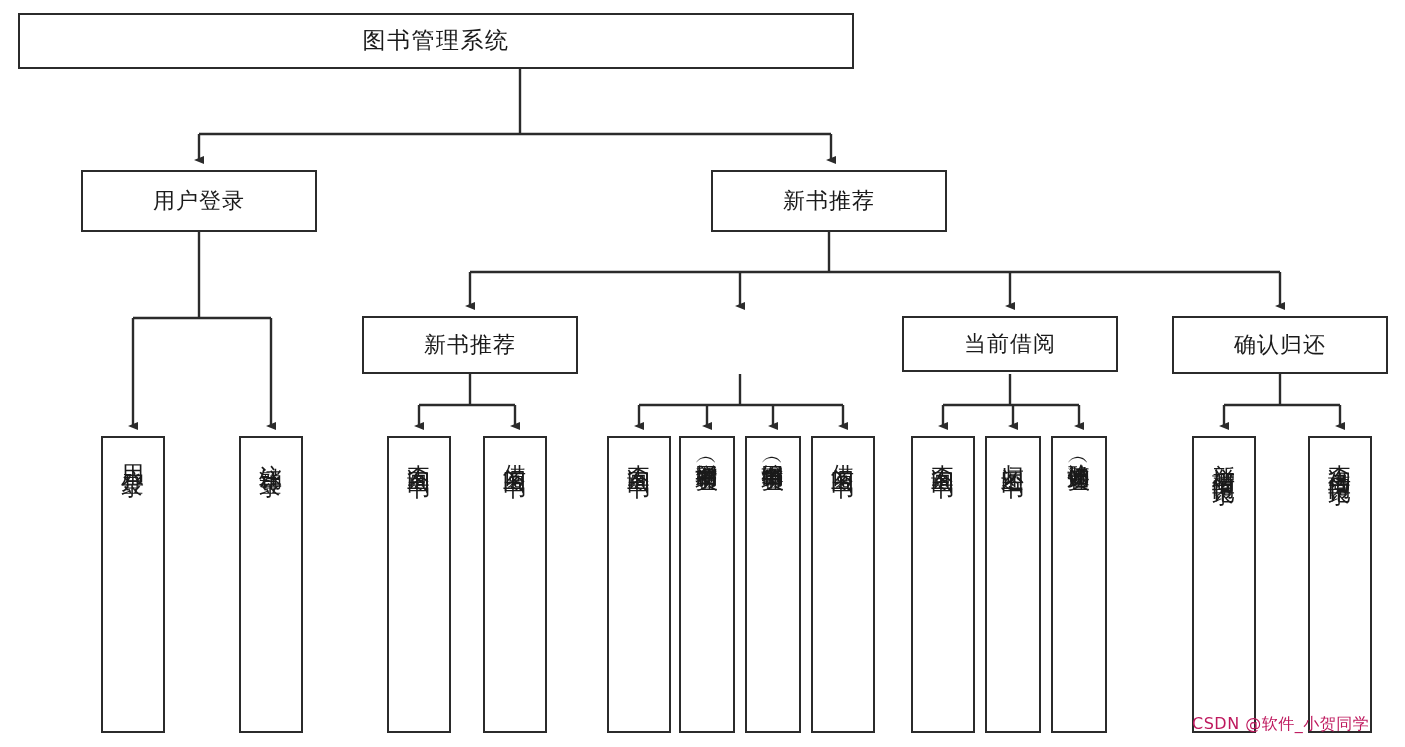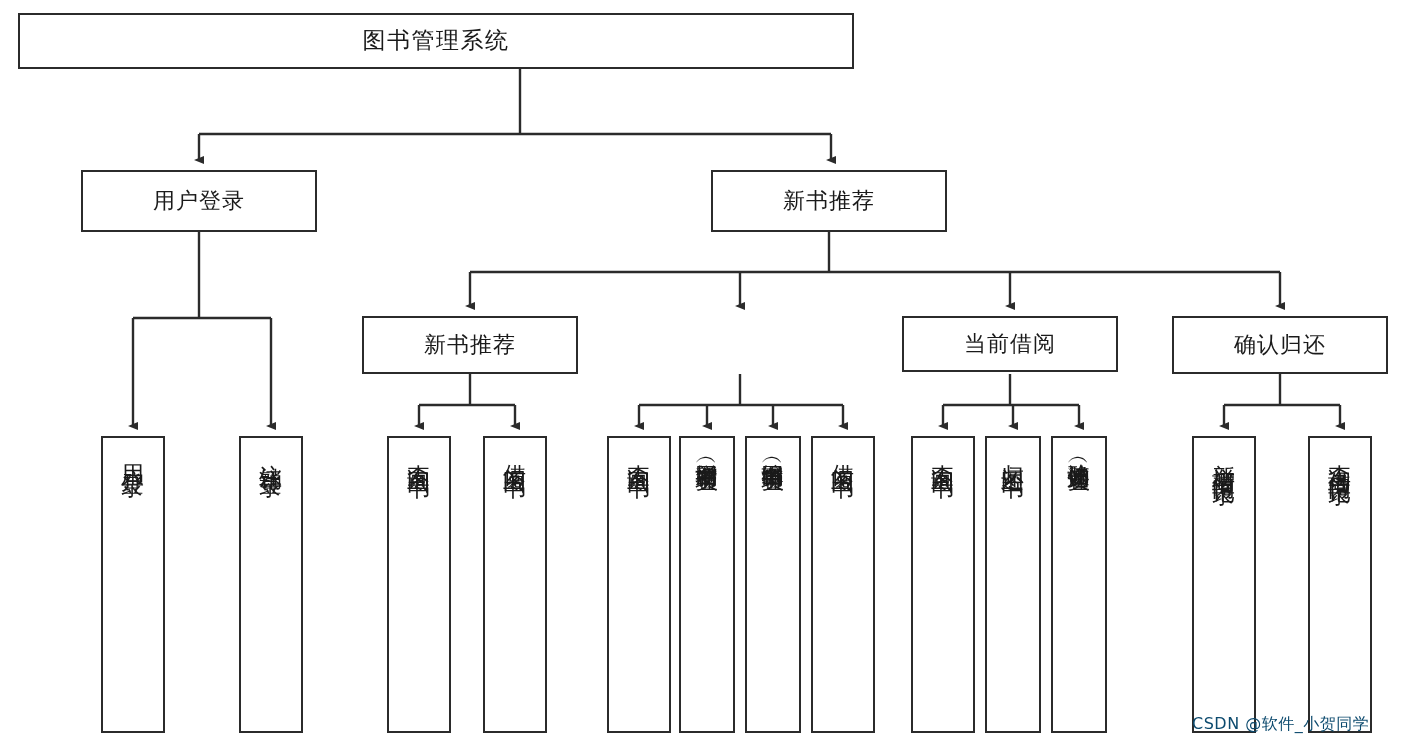--- a/index.html
+++ b/index.html
@@ -43,21 +43,21 @@
     line-height:1.05;
     letter-spacing:4px;
     white-space:nowrap;
   }
   .node.v.tall .lbl{ letter-spacing:1px; font-size:22px; }
 
   #watermark{
     position:absolute;
     left:1192px; top:714px;
     font-size:16px;
-    color:#0c4a6e;
+    color:#be185d;
     letter-spacing:0.5px;
     z-index:5;
     white-space:nowrap;
     pointer-events:none;
   }
 </style>
 </head>
 <body>
 
 <div id="diagram-root">

